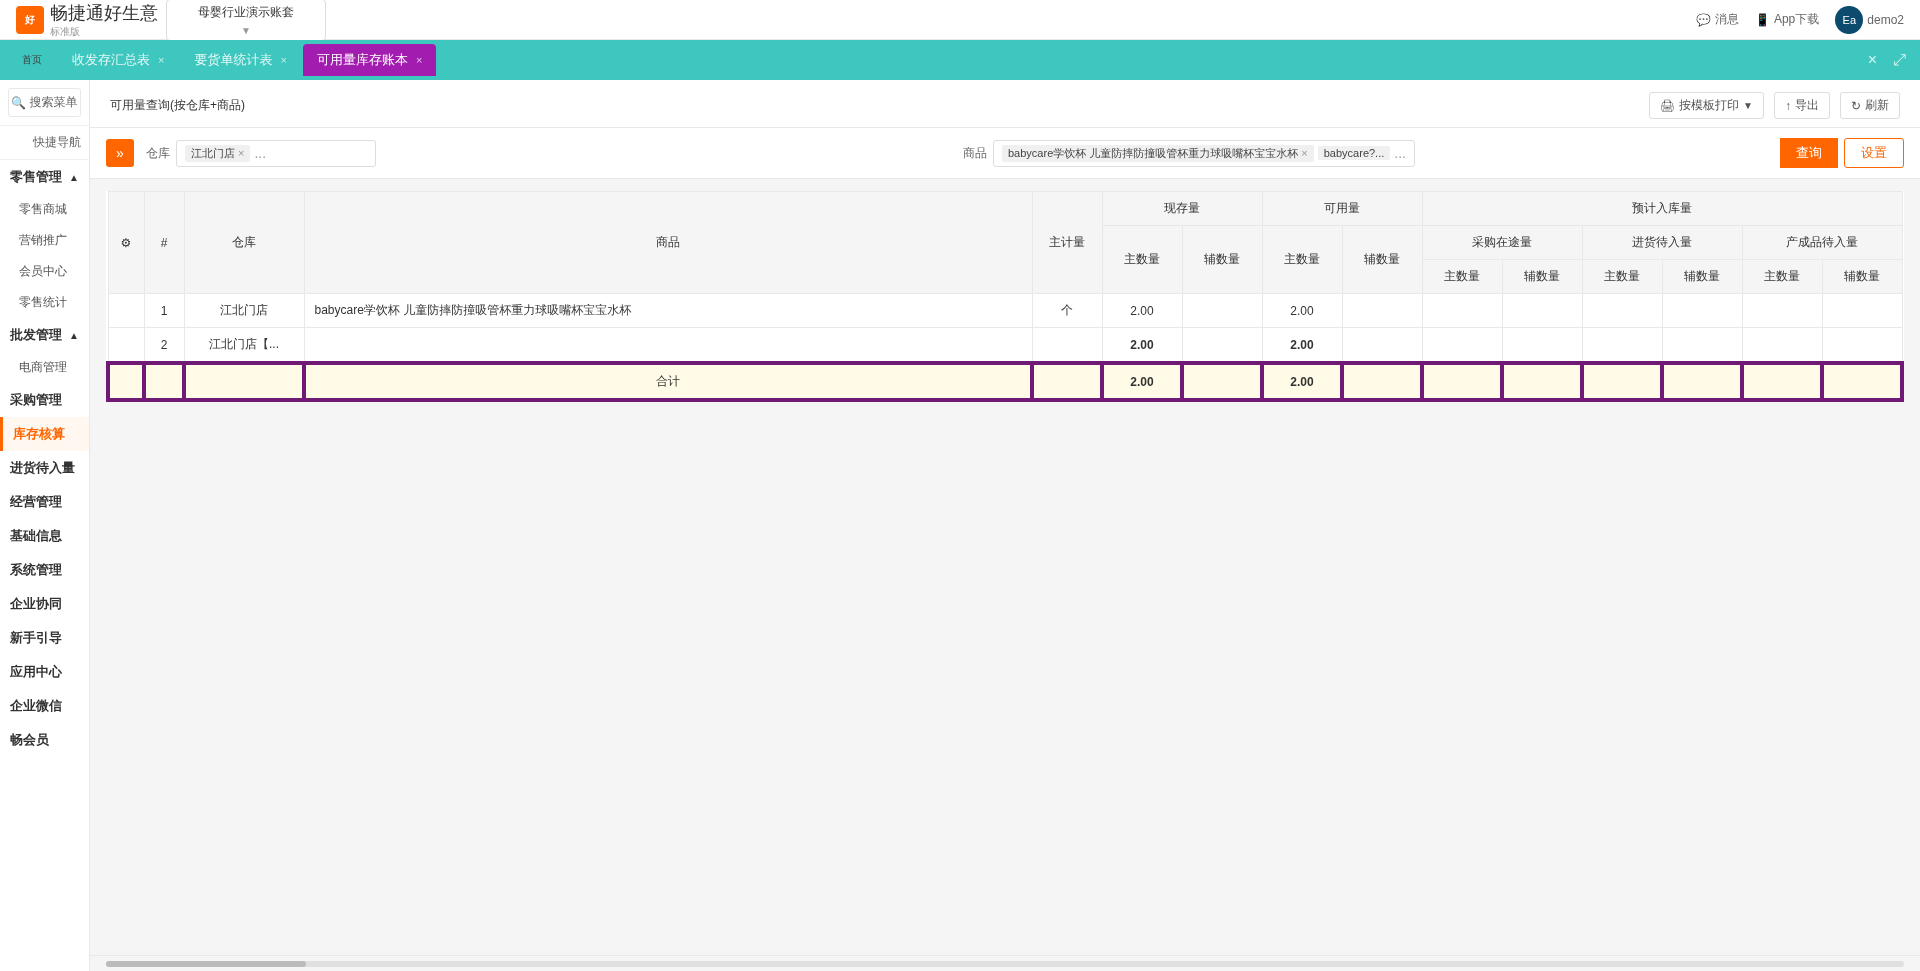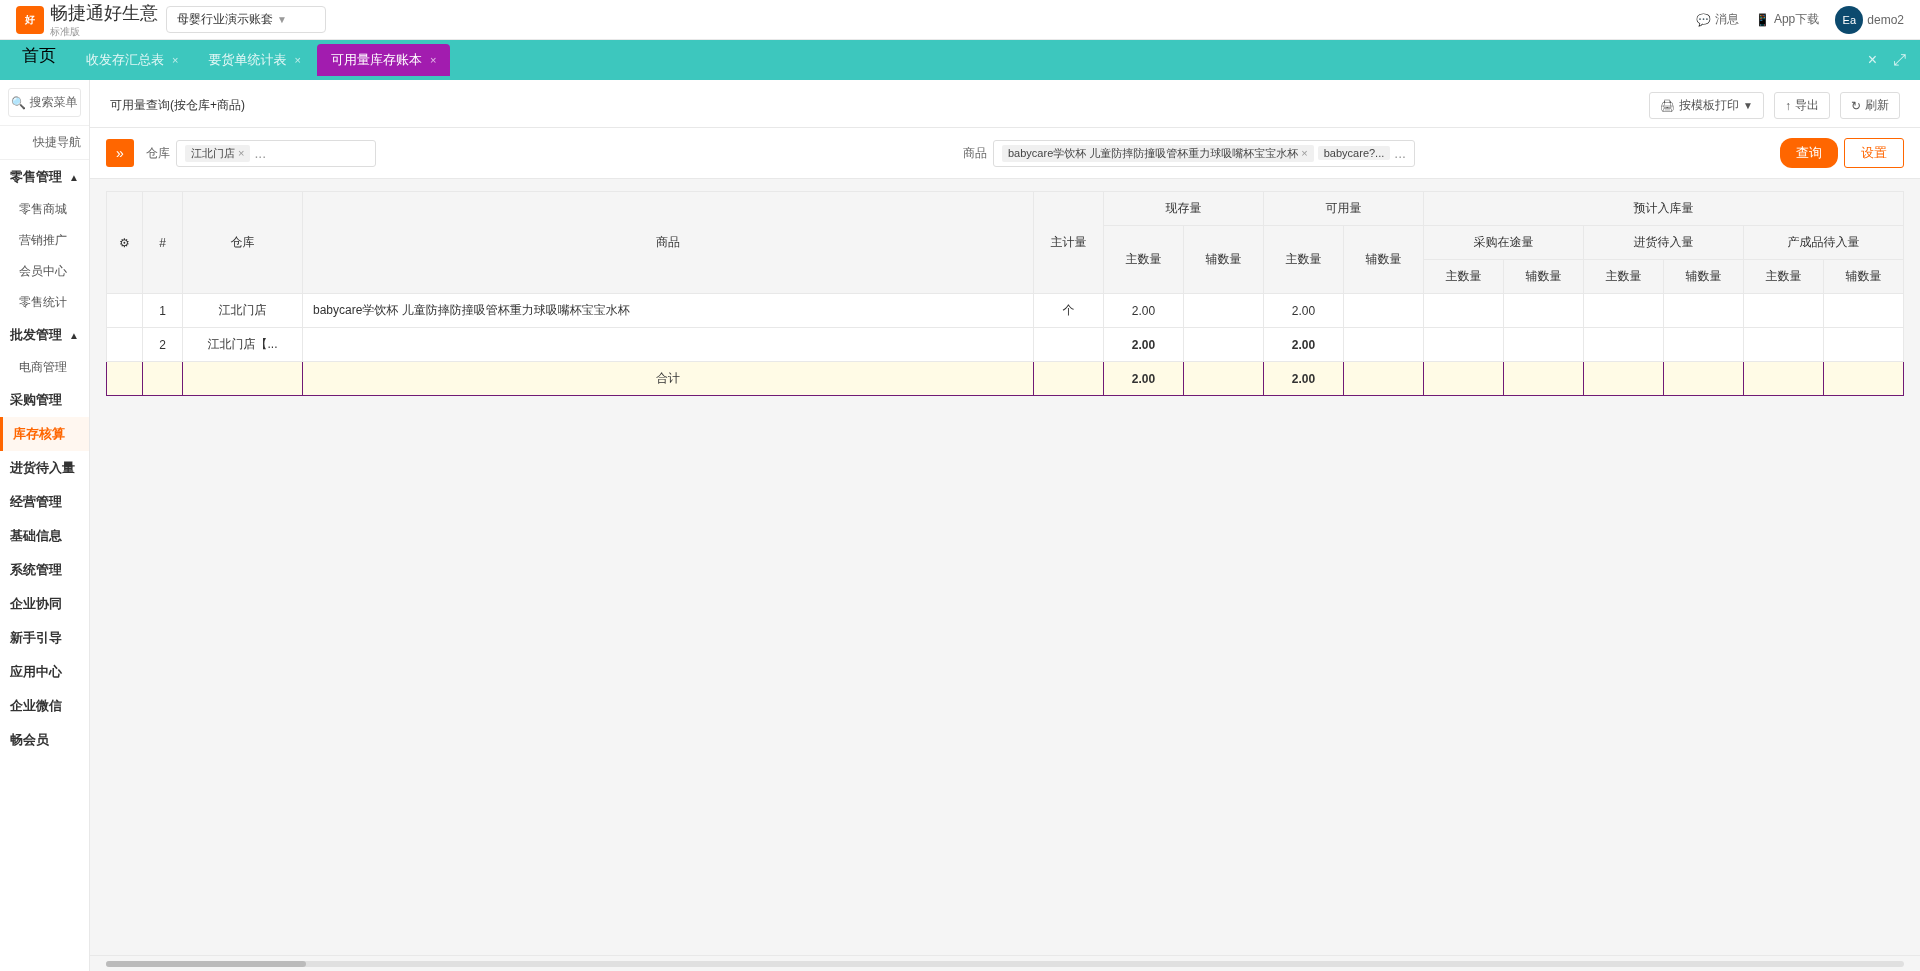--- a/index.html
+++ b/index.html
@@ -43,20 +43,21 @@
       align-items: center;
       gap: 4px;
       padding: 4px 10px;
       border: 1px solid #ddd;
       border-radius: 4px;
       cursor: pointer;
       font-size: 12px;
       color: #333;
       background: #fff;
       min-width: 160px;
+      flex-direction: column;
     }
     .top-header-right {
       display: flex;
       align-items: center;
       gap: 16px;
     }
     .header-action {
       display: flex;
       align-items: center;
       gap: 4px;
@@ -101,26 +102,26 @@
     .nav-tab.active {
       background: #a21caf;
       color: white;
     }
     .nav-tab .close-icon {
       font-size: 11px;
       color: rgba(255,255,255,0.7);
       margin-left: 2px;
     }
     .nav-tab-home {
-      color: #000000;
-      font-size: 17px;
+      color: #404040;
+      font-size: 10px;
       padding: 0 14px;
       height: 32px;
       display: flex;
-      align-items: flex-start;
+      align-items: center;
       cursor: pointer;
     }
     .nav-spacer { flex: 1; }
     .nav-controls {
       display: flex;
       align-items: center;
       gap: 4px;
     }
     .nav-ctrl-btn {
       color: rgba(255,255,255,0.8);
@@ -298,21 +299,21 @@
     .filter-actions {
       display: flex;
       gap: 6px;
       flex-shrink: 0;
     }
     .btn-query {
       padding: 5px 16px;
       background: #ff6600;
       color: white;
       border: none;
-      border-radius: 12px;
+      border-radius: 0;
       cursor: pointer;
       font-size: 13px;
     }
     .btn-settings {
       padding: 5px 16px;
       background: #fff;
       color: #ff6600;
       border: 1px solid #ff6600;
       border-radius: 3px;
       cursor: pointer;
@@ -348,21 +349,21 @@
     }
     .data-table .settings-col {
       width: 36px;
     }
     .data-table .num-cell {
       color: #333;
     }
     .data-table tfoot td {
       background: #fffbe6;
       font-weight: 500;
-      border: 1px solid #701a75;
+      border: 4px solid #701a75;
     }
 
     
     .bottom-bar {
       height: 16px;
       background: #f5f5f5;
       border-top: 1px solid #e8e8e8;
       flex-shrink: 0;
       display: flex;
       align-items: center;

